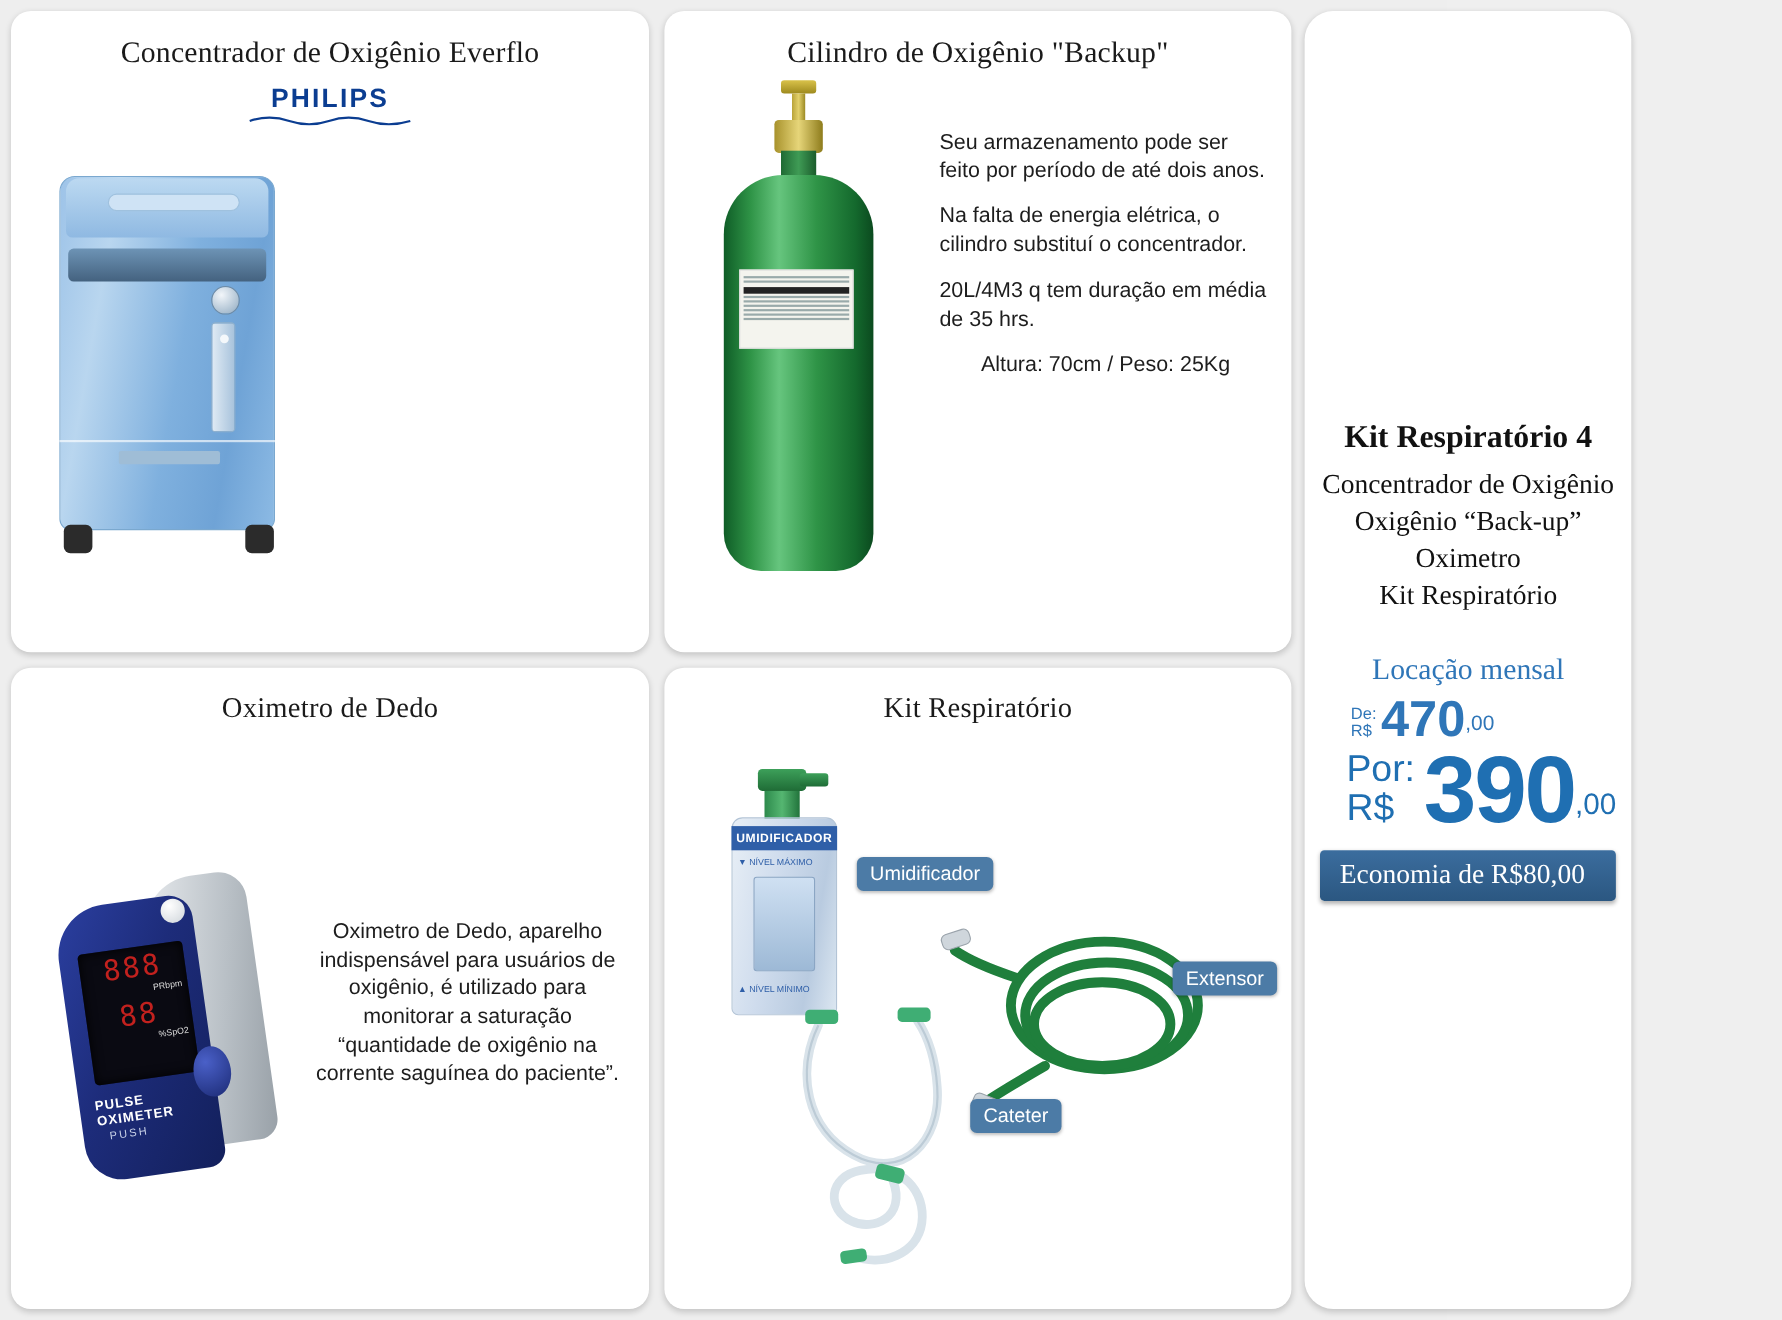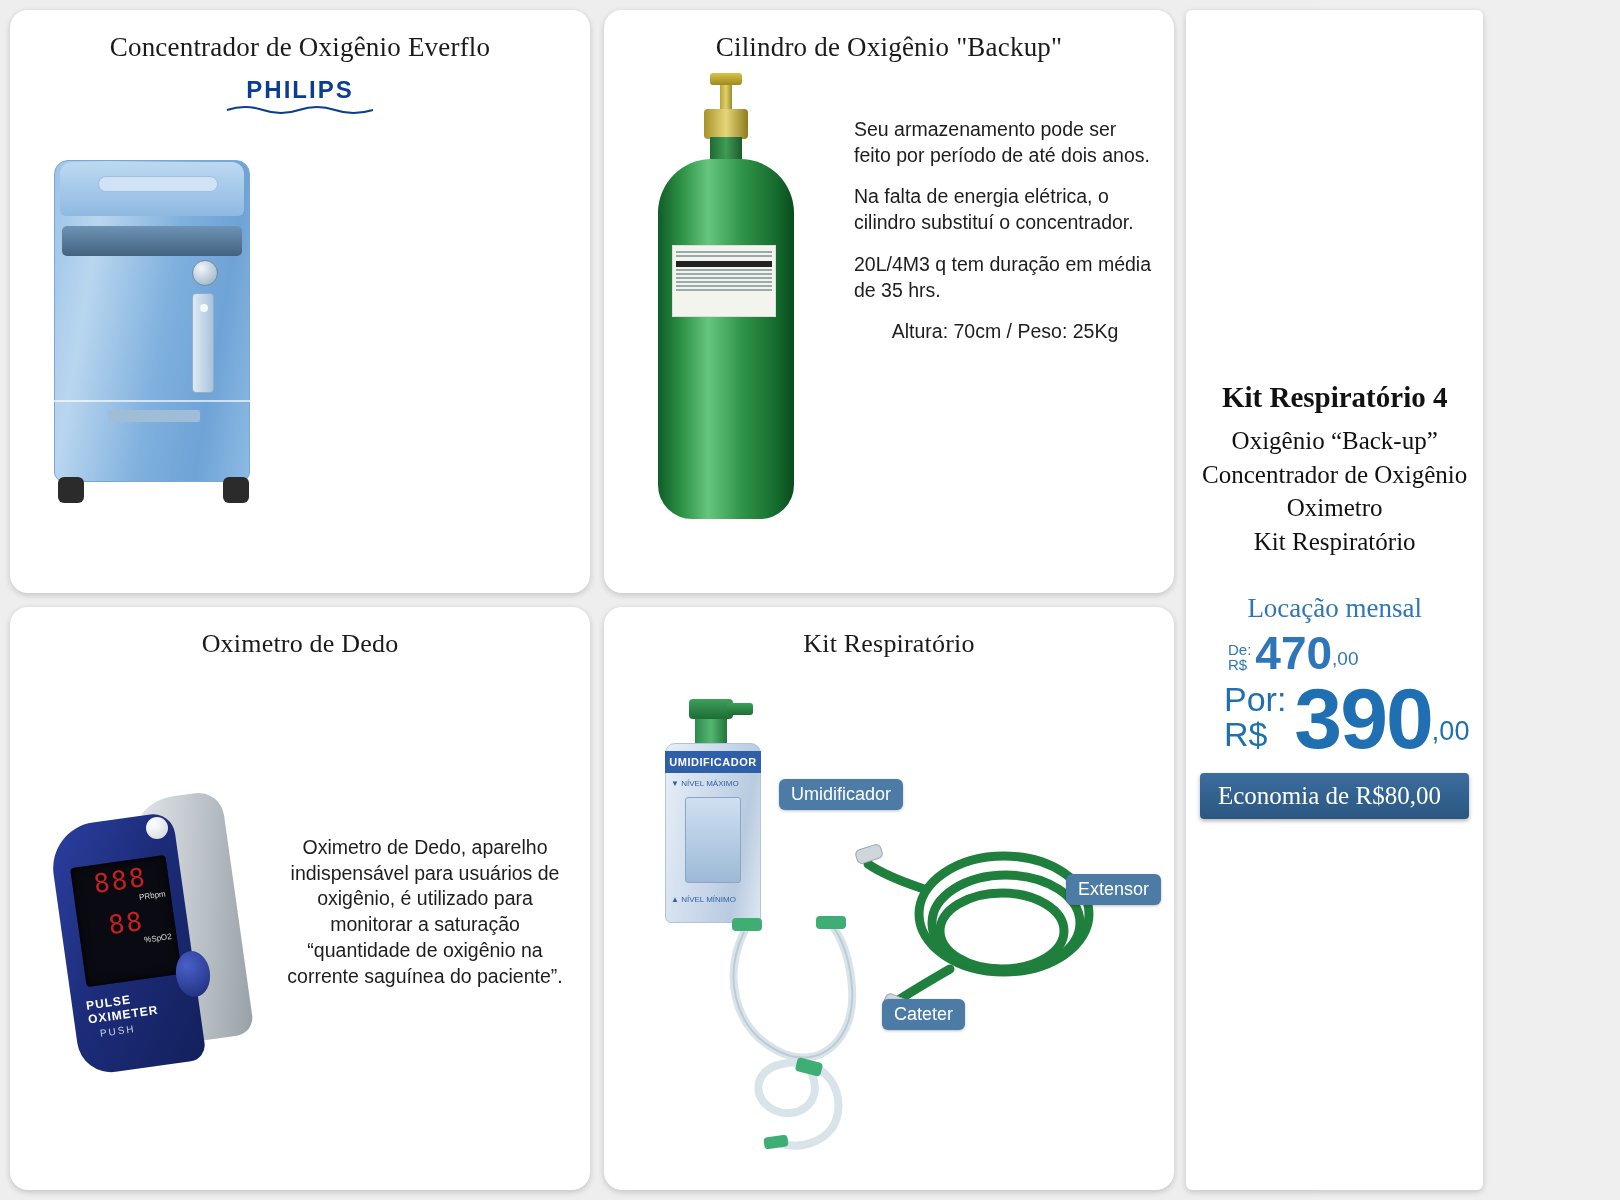--- a/index.html
+++ b/index.html
@@ -301,21 +301,21 @@
   }
   
   .coil { position: absolute; }
   
   .cath { position: absolute; }
 
   
   .right-col {
     width: 385px;
     background: #fff;
-    border-radius: 6px;
+    border-radius: 26px;
     box-shadow: 0 2px 6px rgba(0,0,0,0.18);
     padding: 20px 14px;
     display: flex;
     flex-direction: column;
     justify-content: center;
     align-items: center;
   }
   .kit-title {
     font-family: "Liberation Serif", serif;
     font-size: 29px; font-weight: bold; color: #111;
@@ -514,22 +514,22 @@
           </svg>
           <div class="tag" style="left:278px; top:340px;">Cateter</div>
         </div>
       </div>
     </div>
   </div>
 
   <div class="right-col">
     <div class="kit-title">Kit Respiratório 4</div>
     <div class="kit-list">
+      <div>Concentrador de Oxigênio</div>
       <div>Oxigênio “Back-up”</div>
-      <div>Concentrador de Oxigênio</div>
       <div>Oximetro</div>
       <div>Kit Respiratório</div>
     </div>
 
     <div class="locacao">Locação mensal</div>
 
     <div style="width:100%;">
       <div class="old-price">
         <div class="de">
           <div>De:</div>

